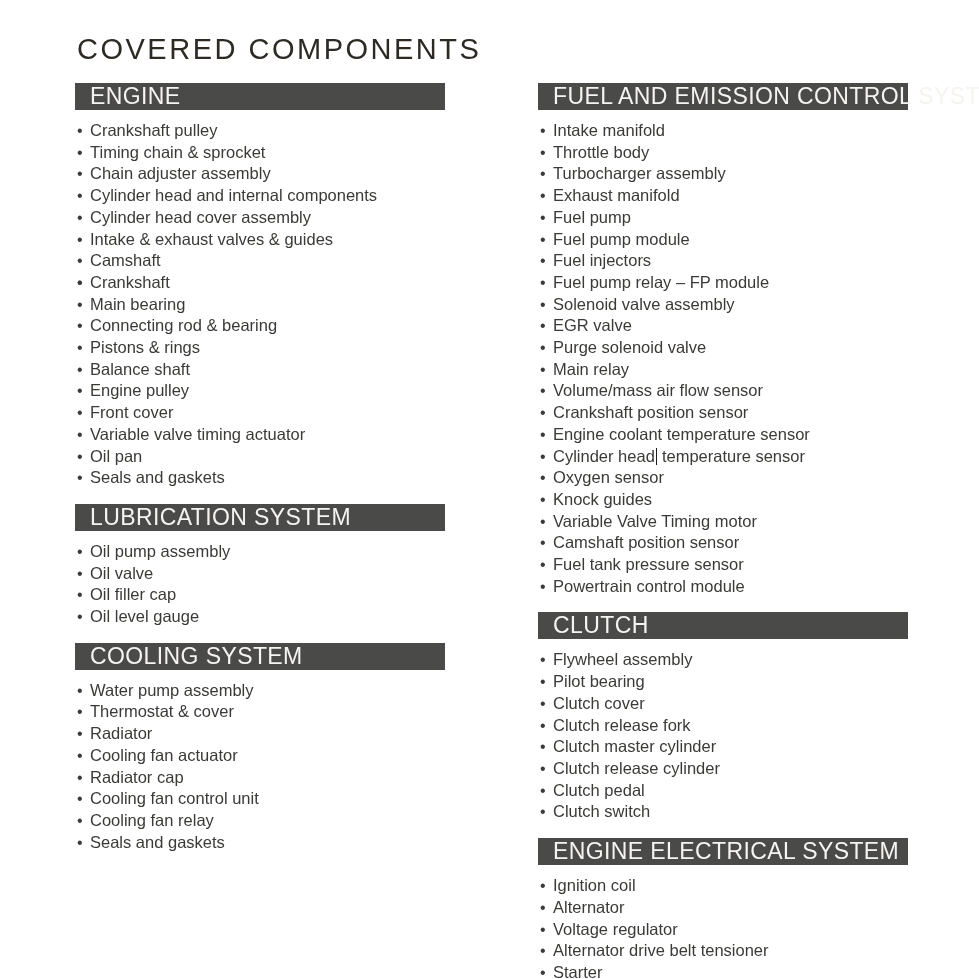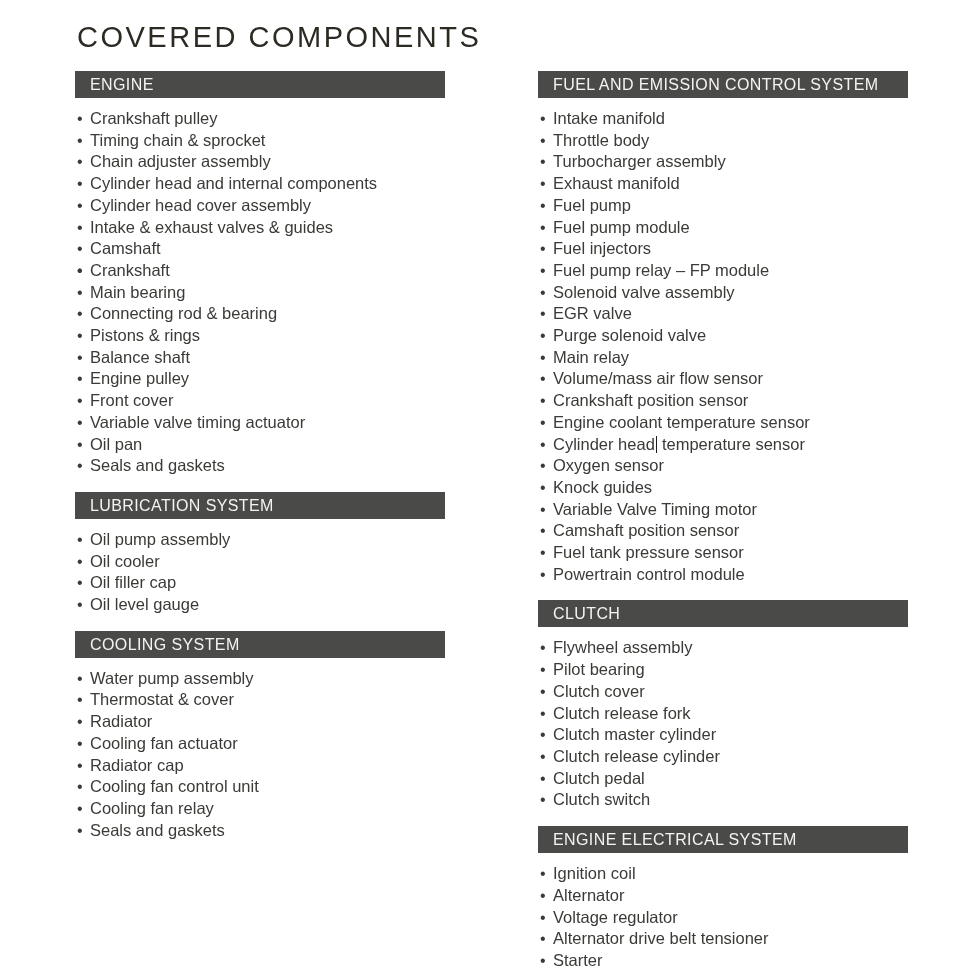--- a/index.html
+++ b/index.html
@@ -8,21 +8,21 @@
     background: #ffffff;
     width: 979px;
     height: 979px;
     overflow: hidden;
     font-family: "Liberation Sans", sans-serif;
   }
   .page {
     width: 979px;
     height: 979px;
     box-sizing: border-box;
-    padding-top: 18px;
+    padding-top: 30px;
   }
   h1.page-title {
     margin: 0 0 15px 77px;
     font-size: 29px;
     font-weight: 400;
     letter-spacing: 2.5px;
     line-height: 38px;
     color: #2d2a24;
     font-family: "Liberation Sans", sans-serif;
   }
@@ -34,21 +34,21 @@
   .col {
     width: 370px;
     flex: 0 0 370px;
   }
   section { margin: 0; padding: 0; }
   .bar {
     height: 27px;
     line-height: 27px;
     background: #4a4a49;
     color: #f6f4f0;
-    font-size: 16px;
+    font-size: 23px;
     font-weight: 500;
     letter-spacing: 0.4px;
     padding-left: 15px;
     box-sizing: border-box;
     white-space: nowrap;
   }
   ul.items {
     list-style: none;
     margin: 10px 0 15px 0;
     padding: 0;
@@ -105,21 +105,21 @@
             <li><span class="bullet">•</span><span class="item-text">Front cover</span></li>
             <li><span class="bullet">•</span><span class="item-text">Variable valve timing actuator</span></li>
             <li><span class="bullet">•</span><span class="item-text">Oil pan</span></li>
             <li><span class="bullet">•</span><span class="item-text">Seals and gaskets</span></li>
           </ul>
         </section>
         <section>
           <div class="bar">LUBRICATION SYSTEM</div>
           <ul class="items">
             <li><span class="bullet">•</span><span class="item-text">Oil pump assembly</span></li>
-            <li><span class="bullet">•</span><span class="item-text">Oil cooler</span></li>
+            <li><span class="bullet">•</span><span class="item-text">Oil valve</span></li>
             <li><span class="bullet">•</span><span class="item-text">Oil filler cap</span></li>
             <li><span class="bullet">•</span><span class="item-text">Oil level gauge</span></li>
           </ul>
         </section>
         <section>
           <div class="bar">COOLING SYSTEM</div>
           <ul class="items">
             <li><span class="bullet">•</span><span class="item-text">Water pump assembly</span></li>
             <li><span class="bullet">•</span><span class="item-text">Thermostat &amp; cover</span></li>
             <li><span class="bullet">•</span><span class="item-text">Radiator</span></li>

